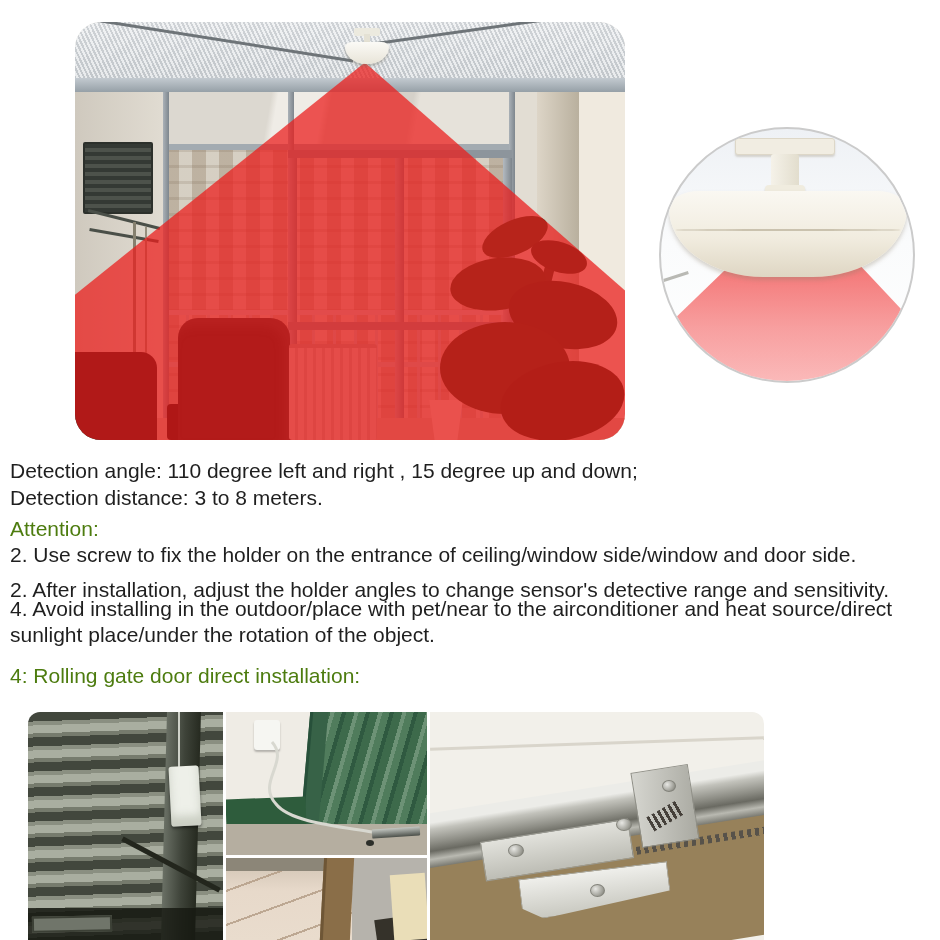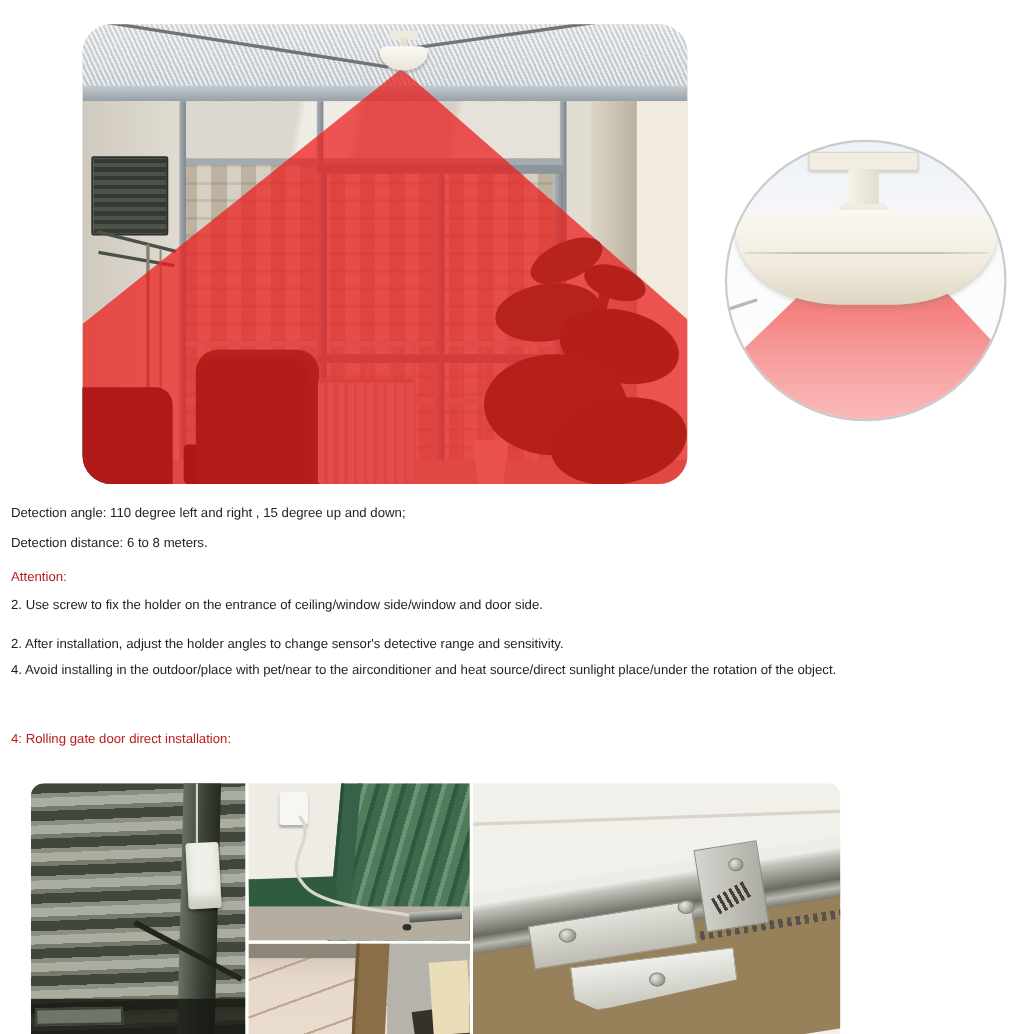--- a/index.html
+++ b/index.html
@@ -108,22 +108,22 @@
     clip-path:polygon(34% 0, 70% 0, 108% 100%, -8% 100%); }
   .i-dome { left:8px; top:62px; width:238px; height:86px;
     background:linear-gradient(180deg,#faf8f2 0%,#f1ecdf 55%,#ded6c3 100%);
     border-radius:16% 16% 50% 50% / 26% 26% 100% 100%;
     box-shadow:0 3px 4px rgba(140,130,110,.35); }
   .i-seam { left:14px; top:100px; width:226px; height:2px; background:rgba(175,165,140,.6);
             border-radius:50%; }
   .i-wire { left:2px; top:146px; width:26px; height:3px; background:#b9b9b4; transform:rotate(-18deg); }
 
   
-  .txt { left:10px; color:#1f1f1f; font-size:12px; white-space:nowrap; }
-  .red { color:#b91c1c; }
+  .txt { left:10px; color:#1f1f1f; font-size:21px; white-space:nowrap; }
+  .red { color:#4d7c0f; }
   .spec1 { top:459px; } .spec2 { top:486px; }
   .attn  { top:517px; }
   .it1 { top:543px; } .it2 { top:578px; }
   .it3 { top:596px; width:922px; white-space:normal; line-height:26px; }
   .sec4 { top:664px; }
 
   
   .collage { left:28px; top:712px; width:736px; height:228px; border-radius:12px 12px 0 0;
              overflow:hidden; background:#ffffff; }
   .tile { position:absolute; overflow:hidden; }
@@ -262,21 +262,21 @@
   <div class="abs i-beam"></div>
   <div class="abs i-plate"></div>
   <div class="abs i-stem"></div>
   <div class="abs i-collar"></div>
   <div class="abs i-dome"></div>
   <div class="abs i-seam"></div>
   <div class="abs i-wire"></div>
 </div>
 
 <div class="abs txt spec1">Detection angle: 110 degree left and right , 15 degree up and down;</div>
-<div class="abs txt spec2">Detection distance: 6 to 8 meters.</div>
+<div class="abs txt spec2">Detection distance: 3 to 8 meters.</div>
 <div class="abs txt red attn">Attention:</div>
 <div class="abs txt it1">2. Use screw to fix the holder on the entrance of ceiling/window side/window and door side.</div>
 <div class="abs txt it2">2. After installation, adjust the holder angles to change sensor's detective range and sensitivity.</div>
 <div class="abs txt it3">4. Avoid installing in the outdoor/place with pet/near to the airconditioner and heat source/direct sunlight place/under the rotation of the object.</div>
 <div class="abs txt red sec4">4: Rolling gate door direct installation:</div>
 
 <div class="abs collage">
 
   <div class="tile t-left">
     <div class="abs t-left-pole"></div>

